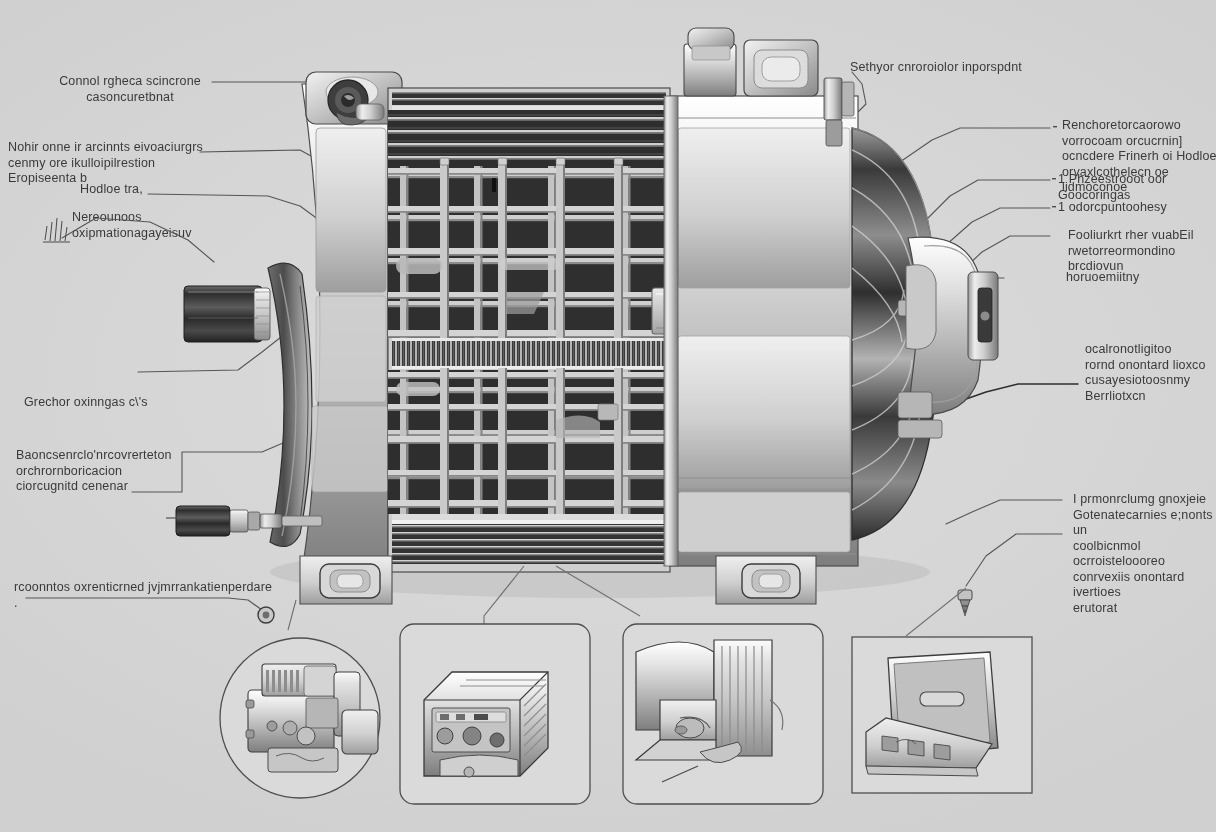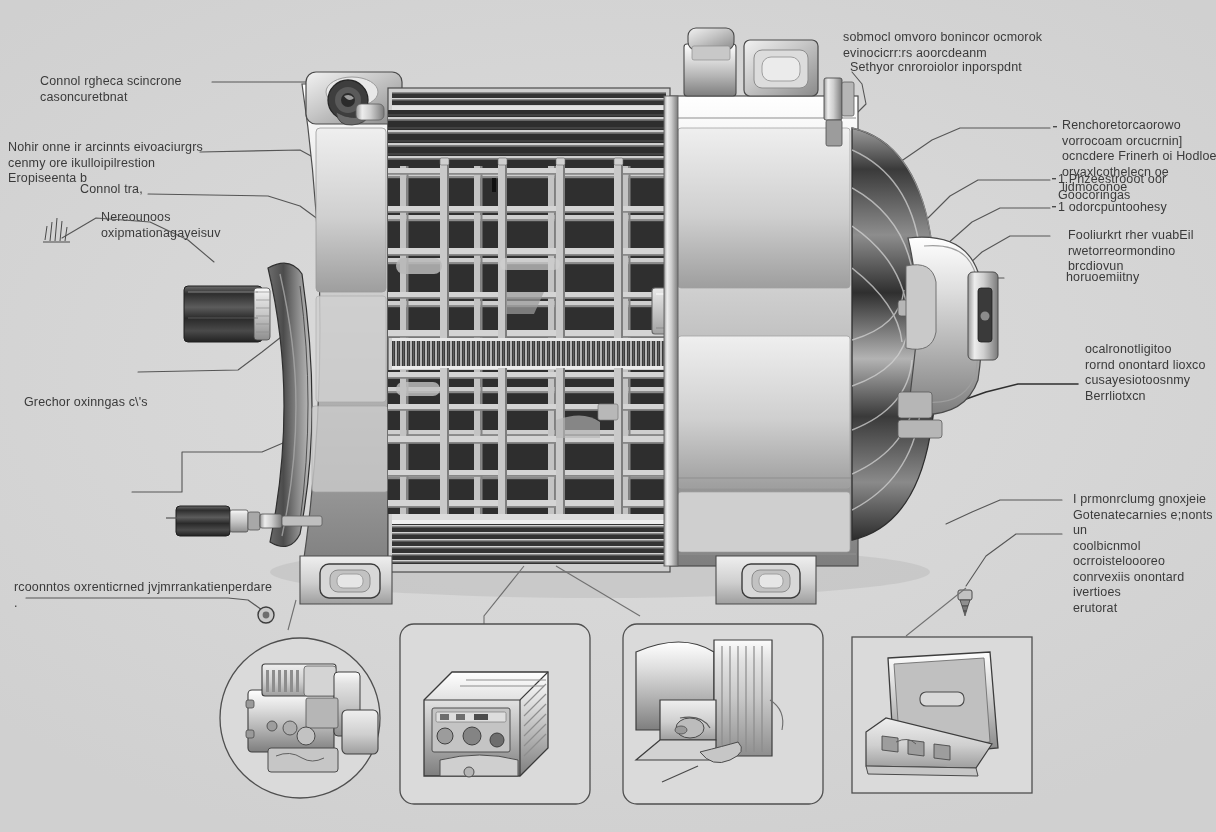--- a/index.html
+++ b/index.html
@@ -21,21 +21,21 @@
 
   .lbl{
     position:absolute;
     color:#3a3a3a;
     font-size:12.5px;
     line-height:15.5px;
     letter-spacing:.15px;
     white-space:pre-line;
     text-shadow:0 0 1px rgba(214,214,214,.9);
   }
-  .lbl.ctr{}
+  .lbl.ctr{text-align:center;}
 </style>
 </head>
 <body>
 
 <div id="stage">
 
   <svg class="layer" viewBox="0 0 1216 832">
     <defs>
 
       <linearGradient id="gMetalV" x1="0" y1="0" x2="0" y2="1">
@@ -517,28 +517,29 @@
         <path d="M866 766 L976 768 L978 776 L868 774 z" fill="#c6c6c6" stroke="#4a4a4a" stroke-width="1"></path>
       </g>
     </g>
 
   </svg>
 
   <div class="lbl ctr" style="left:40px;top:74px;width:180px;">Connol rgheca scincrone
 casoncuretbnat</div>
   <div class="lbl" style="left:8px;top:140px;width:210px;">Nohir onne ir arcinnts eivoaciurgrs
 cenmy ore ikulloipilrestion Eropiseenta b</div>
-  <div class="lbl" style="left:80px;top:182px;width:140px;">Connol tra,</div>
-  <div class="lbl" style="left:72px;top:210px;width:160px;margin-left:29px;">Nereounoos
+  <div class="lbl" style="left:80px;top:182px;width:140px;">Hodloe tra,</div>
+  <div class="lbl" style="left:72px;top:210px;width:160px;">Nereounoos
 oxipmationagayeisuv</div>
   <div class="lbl" style="left:24px;top:395px;width:180px;">Grechor oxinngas c\'s</div>
+  <div class="lbl" style="left:16px;top:448px;width:200px;">Baoncsenrclo'nrcovrerteton
+orchrornboricacion
+ciorcugnitd cenenar</div>
   <div class="lbl" style="left:14px;top:580px;width:260px;">rcoonntos oxrenticrned jvjmrrankatienperdare .</div>
 
-  <div class="lbl" style="left:843px;top:30px;width:200px;">sobmocl omvoro bonincor ocmorok
-evinocicrr:rs aoorcdeanm</div>
   <div class="lbl" style="left:850px;top:60px;width:190px;">Sethyor cnroroiolor inporspdnt</div>
   <div class="lbl" style="left:1062px;top:118px;width:155px;">Renchoretorcaorowo
 vorrocoam orcucrnin]
 ocncdere Frinerh oi Hodloe
 orvaxlcothelecn oe lidmoconoe</div>
   <div class="lbl" style="left:1058px;top:172px;width:160px;">1 Phzeestrooot oor Goocoringas</div>
   <div class="lbl" style="left:1058px;top:200px;width:150px;">1 odorcpuntoohesy</div>
   <div class="lbl" style="left:1068px;top:228px;width:150px;">Fooliurkrt rher vuabEil
 rwetorreormondino brcdiovun</div>
   <div class="lbl" style="left:1066px;top:270px;width:140px;">horuoemiitny</div>

